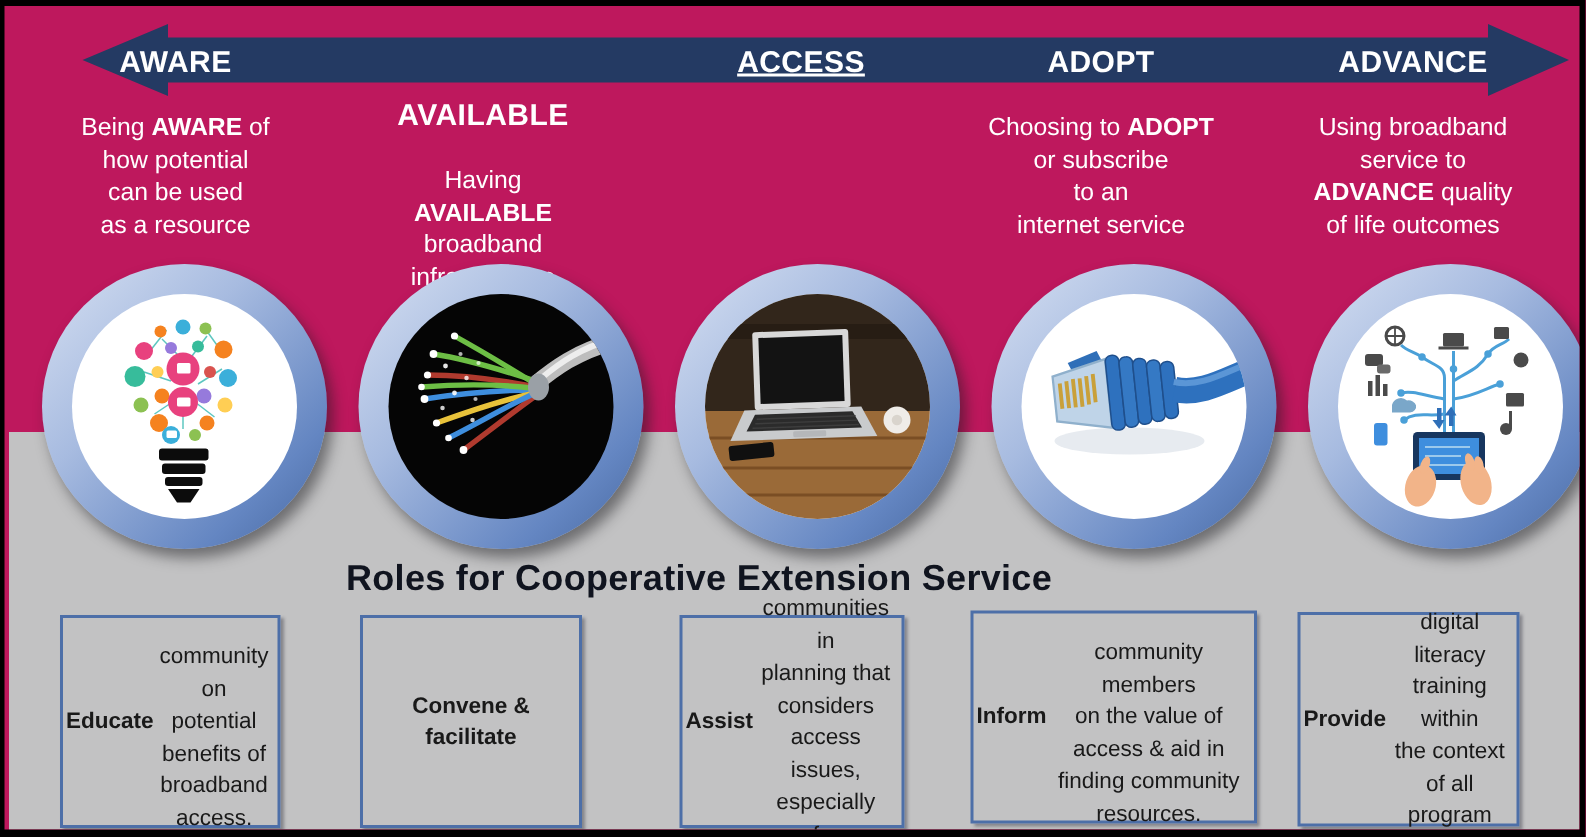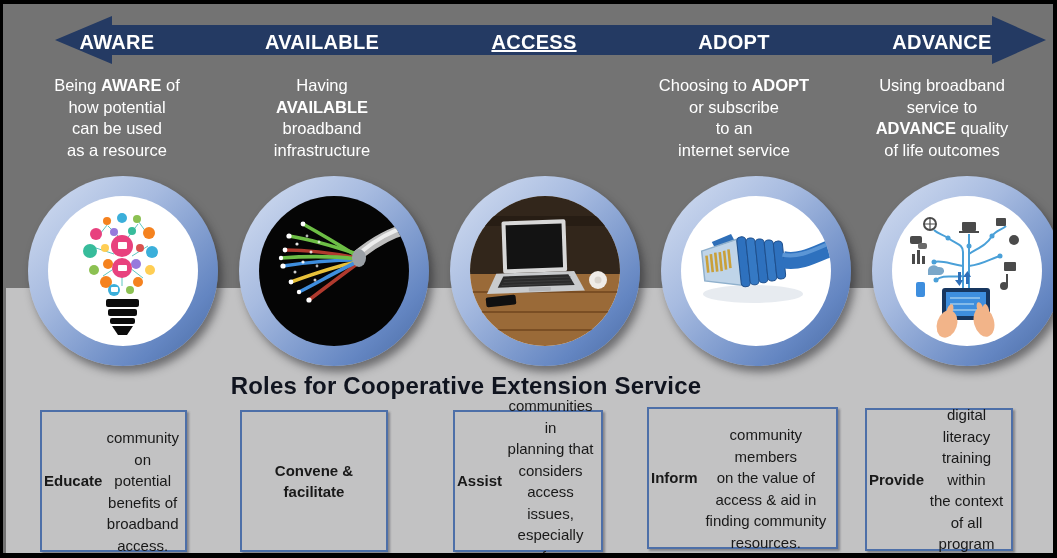--- a/index.html
+++ b/index.html
@@ -2,21 +2,21 @@
 <html><head>
 <meta charset="utf-8">
 <style>
   html,body{margin:0;padding:0;}
   body{
     width:1057px;height:558px;position:relative;background:#000;
     font-family:"Liberation Sans", sans-serif;overflow:hidden;
   }
   #canvas{
     position:absolute;left:3px;top:4px;right:4px;bottom:5px;
-    background:#737373;overflow:hidden;
+    background:#be185d;overflow:hidden;
   }
   #gray-section{
     position:absolute;left:3px;right:0;top:284px;bottom:0;
     background:#C2C2C3;
   }
   
   #arrow-banner{position:absolute;left:50px;top:10px;width:998px;height:52px;}
   .stage-label{
     position:absolute;top:24px;height:28px;line-height:28px;width:220px;
     transform:translateX(-50%);text-align:center;color:#fff;font-weight:bold;
@@ -43,21 +43,21 @@
   }
   .role-box{
     position:absolute;border:2px solid #4D6FA8;background:#C2C2C3;
     box-shadow:2px 2px 2px rgba(60,60,70,.45);
     display:flex;align-items:center;justify-content:center;
     text-align:center;color:#191919;font-size:15px;line-height:21.5px;
     white-space:pre-line;box-sizing:border-box;padding:4px 2px;
   }
   .role-box b, .stage-desc b{font-weight:bold;}
   
-  .x1{left:114px;} .x2{left:319px;} .x3{left:531px;text-decoration:underline;} .x4{left:731px;text-align:center;} .x5{left:939px;}
+  .x1{left:114px;} .x2{left:319px;margin-top:35px;} .x3{left:531px;text-decoration:underline;} .x4{left:731px;text-align:center;} .x5{left:939px;}
   .cir1{left:25px;} .cir2{left:236px;} .cir3{left:447px;} .cir4{left:658px;} .cir5{left:869px;}
   #role-box-1{left:37px; top:406px;width:147px;height:142px;}
   #role-box-2{left:237px;top:406px;width:148px;height:142px;}
   #role-box-3{left:450px;top:406px;width:150px;height:142px;}
   #role-box-4{left:644px;top:403px;width:191px;height:142px;}
   #role-box-5{left:862px;top:404px;width:148px;height:143px;}
 </style>
 </head>
 <body>
 

